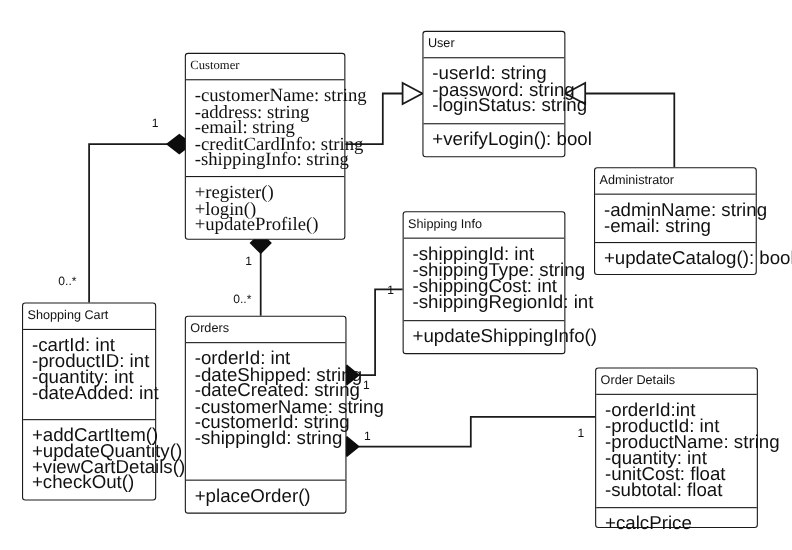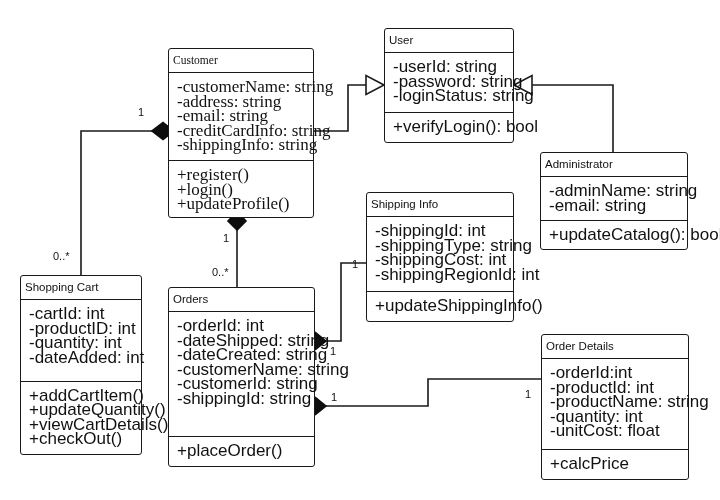--- a/index.html
+++ b/index.html
@@ -178,20 +178,21 @@
   </div>
 
   <div class="uml-class" style="left:541px; top:310px; width:148px; height:146px;margin-top:24px;">
     <div class="uml-title">Order Details</div>
     <div class="uml-section attrs">
       <div class="uml-row">-orderId:int</div>
       <div class="uml-row">-productId: int</div>
       <div class="uml-row">-productName: string</div>
       <div class="uml-row">-quantity: int</div>
       <div class="uml-row">-unitCost: float</div>
+      <div class="uml-row">-subtotal: float</div>
     </div>
     <div class="uml-section ops">
       <div class="uml-row">+calcPrice</div>
     </div>
   </div>
 
   <div class="mult" style="left:138px; top:106px;">1</div>
   <div class="mult" style="left:53px; top:250px;">0..*</div>
 
   <div class="mult" style="left:223px; top:232px;">1</div>

